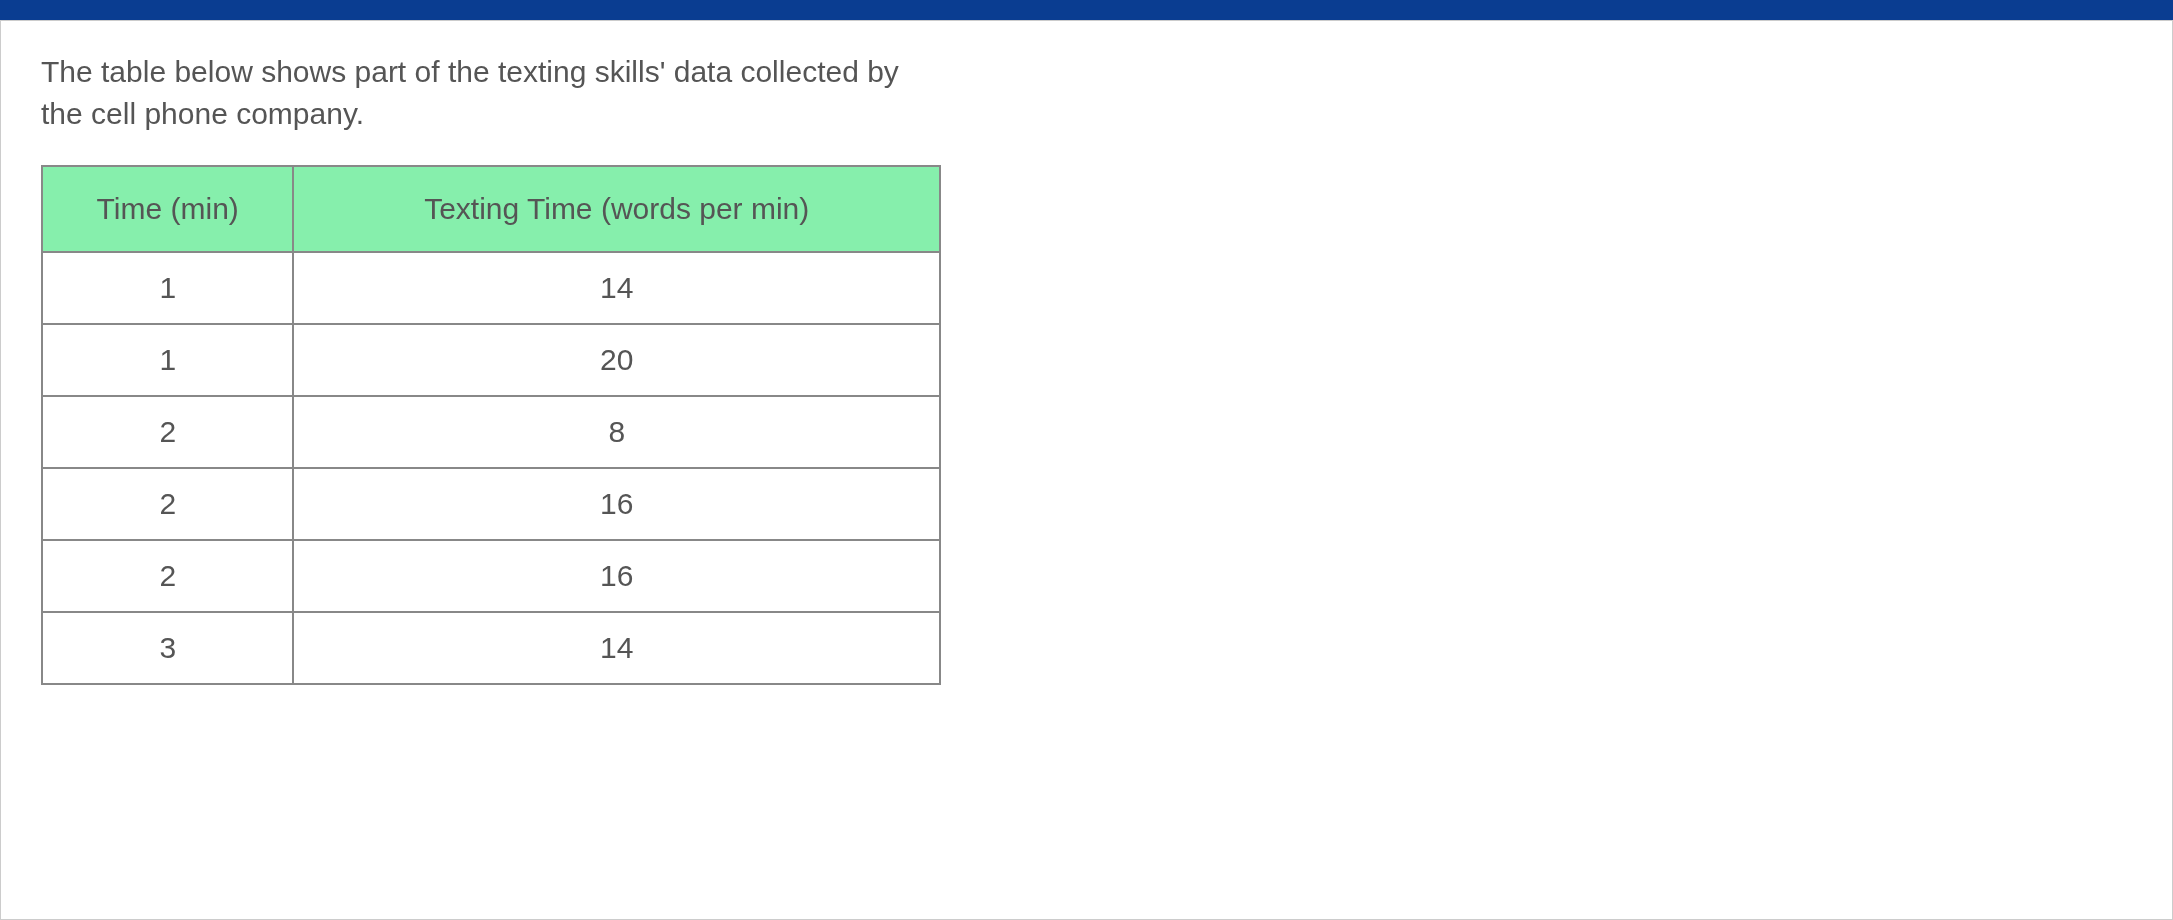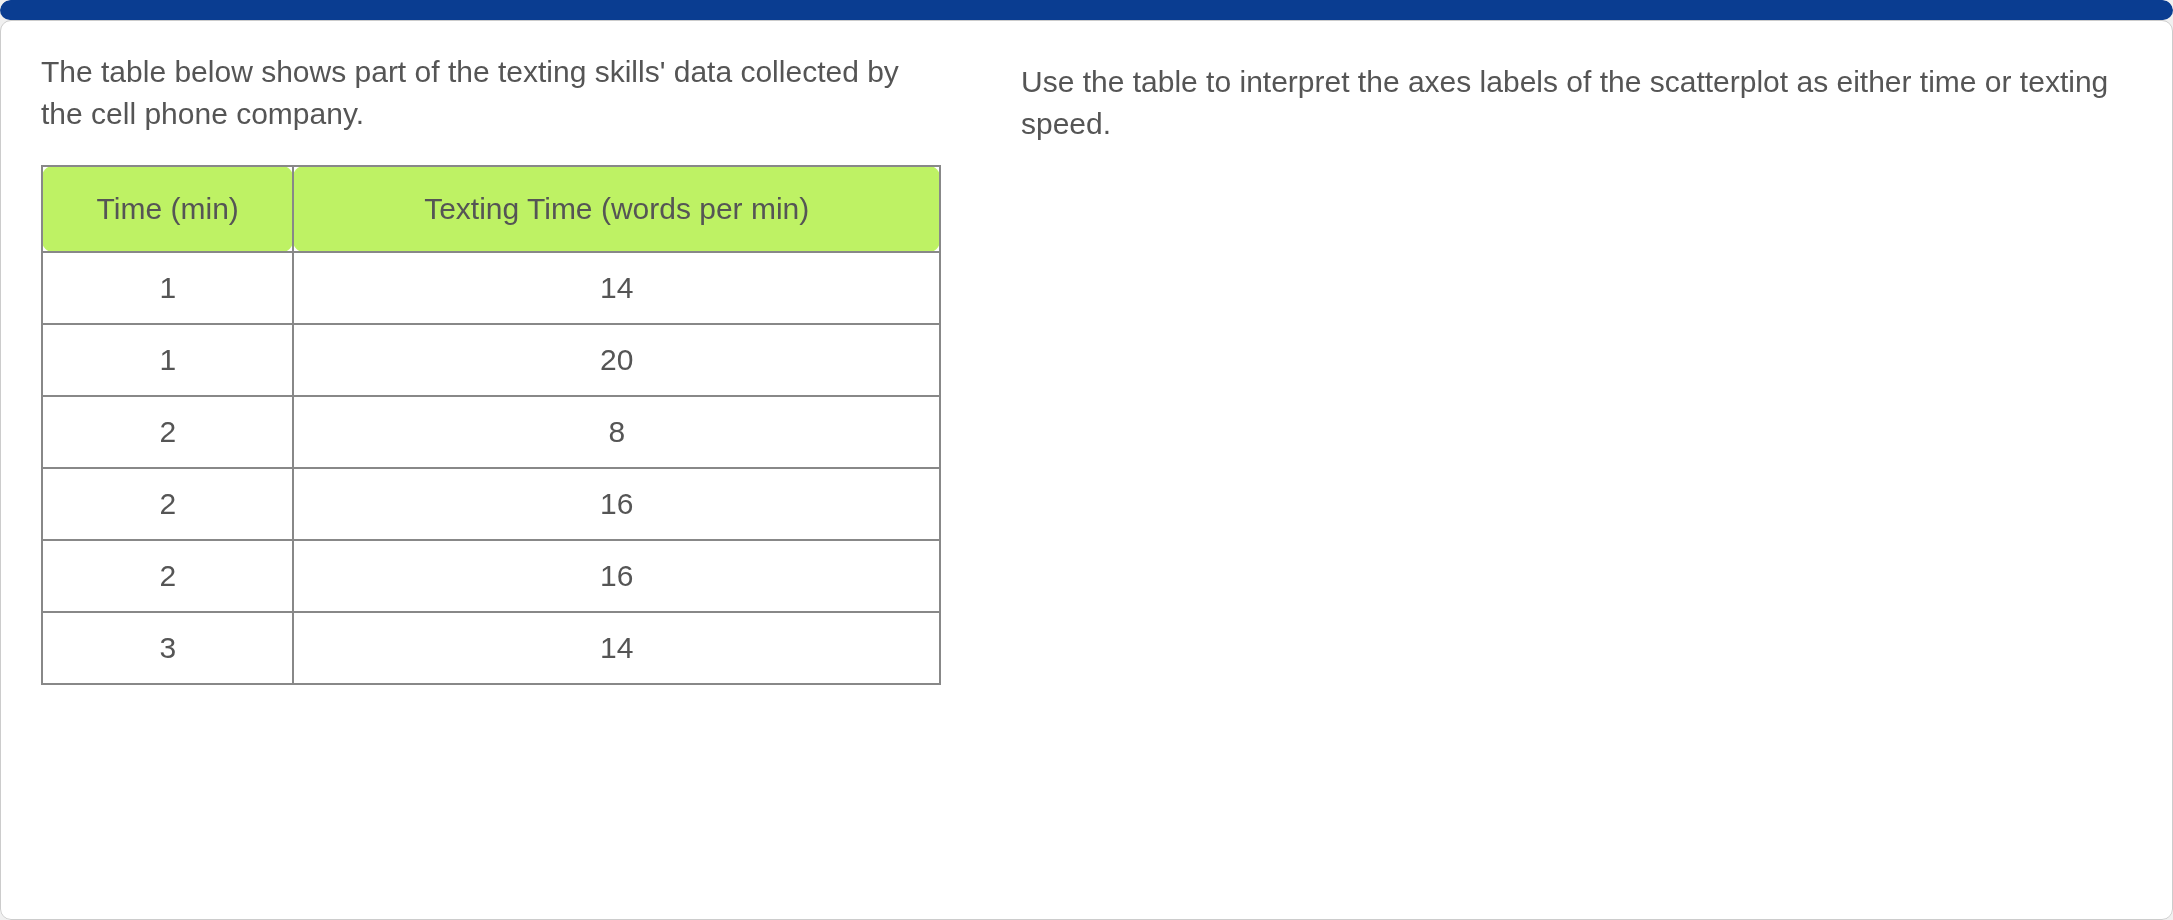--- a/index.html
+++ b/index.html
@@ -1,19 +1,18 @@
 <!DOCTYPE html>
 <html><head>
   <meta charset="utf-8">
   <style>
     * {
       margin: 0;
       padding: 0;
       box-sizing: border-box;
-      border-radius: 11px;
     }
     body {
       font-family: Arial, sans-serif;
       background: #f0f0f0;
       width: 2173px;
       height: 920px;
       overflow: hidden;
     }
     .top-bar {
       background: #0a3d91;
@@ -80,21 +79,21 @@
       border-right: 7px solid transparent;
       border-top: 9px solid #555;
     }
     table {
       border-collapse: collapse;
       width: 100%;
       font-size: 30px;
       color: #555;
     }
     table th {
-      background: #bef264;
+      background: #86efac;
       border: 2px solid #888;
       padding: 25px 20px;
       font-weight: normal;
       text-align: center;
       margin-left: 40px;
     }
     table td {
       border: 2px solid #888;
       padding: 18px 20px;
       text-align: center;
@@ -147,16 +146,15 @@
         </tr>
         <tr>
           <td>3</td>
           <td>14</td>
         </tr>
       </tbody>
     </table>
   </div>
 
   <div class="right-section">
-    <p class="instruction-text">Use the table to interpret the axes labels of the scatterplot as either time or texting speed.</p>
   </div>
 
 </div>
 
 </body></html>

